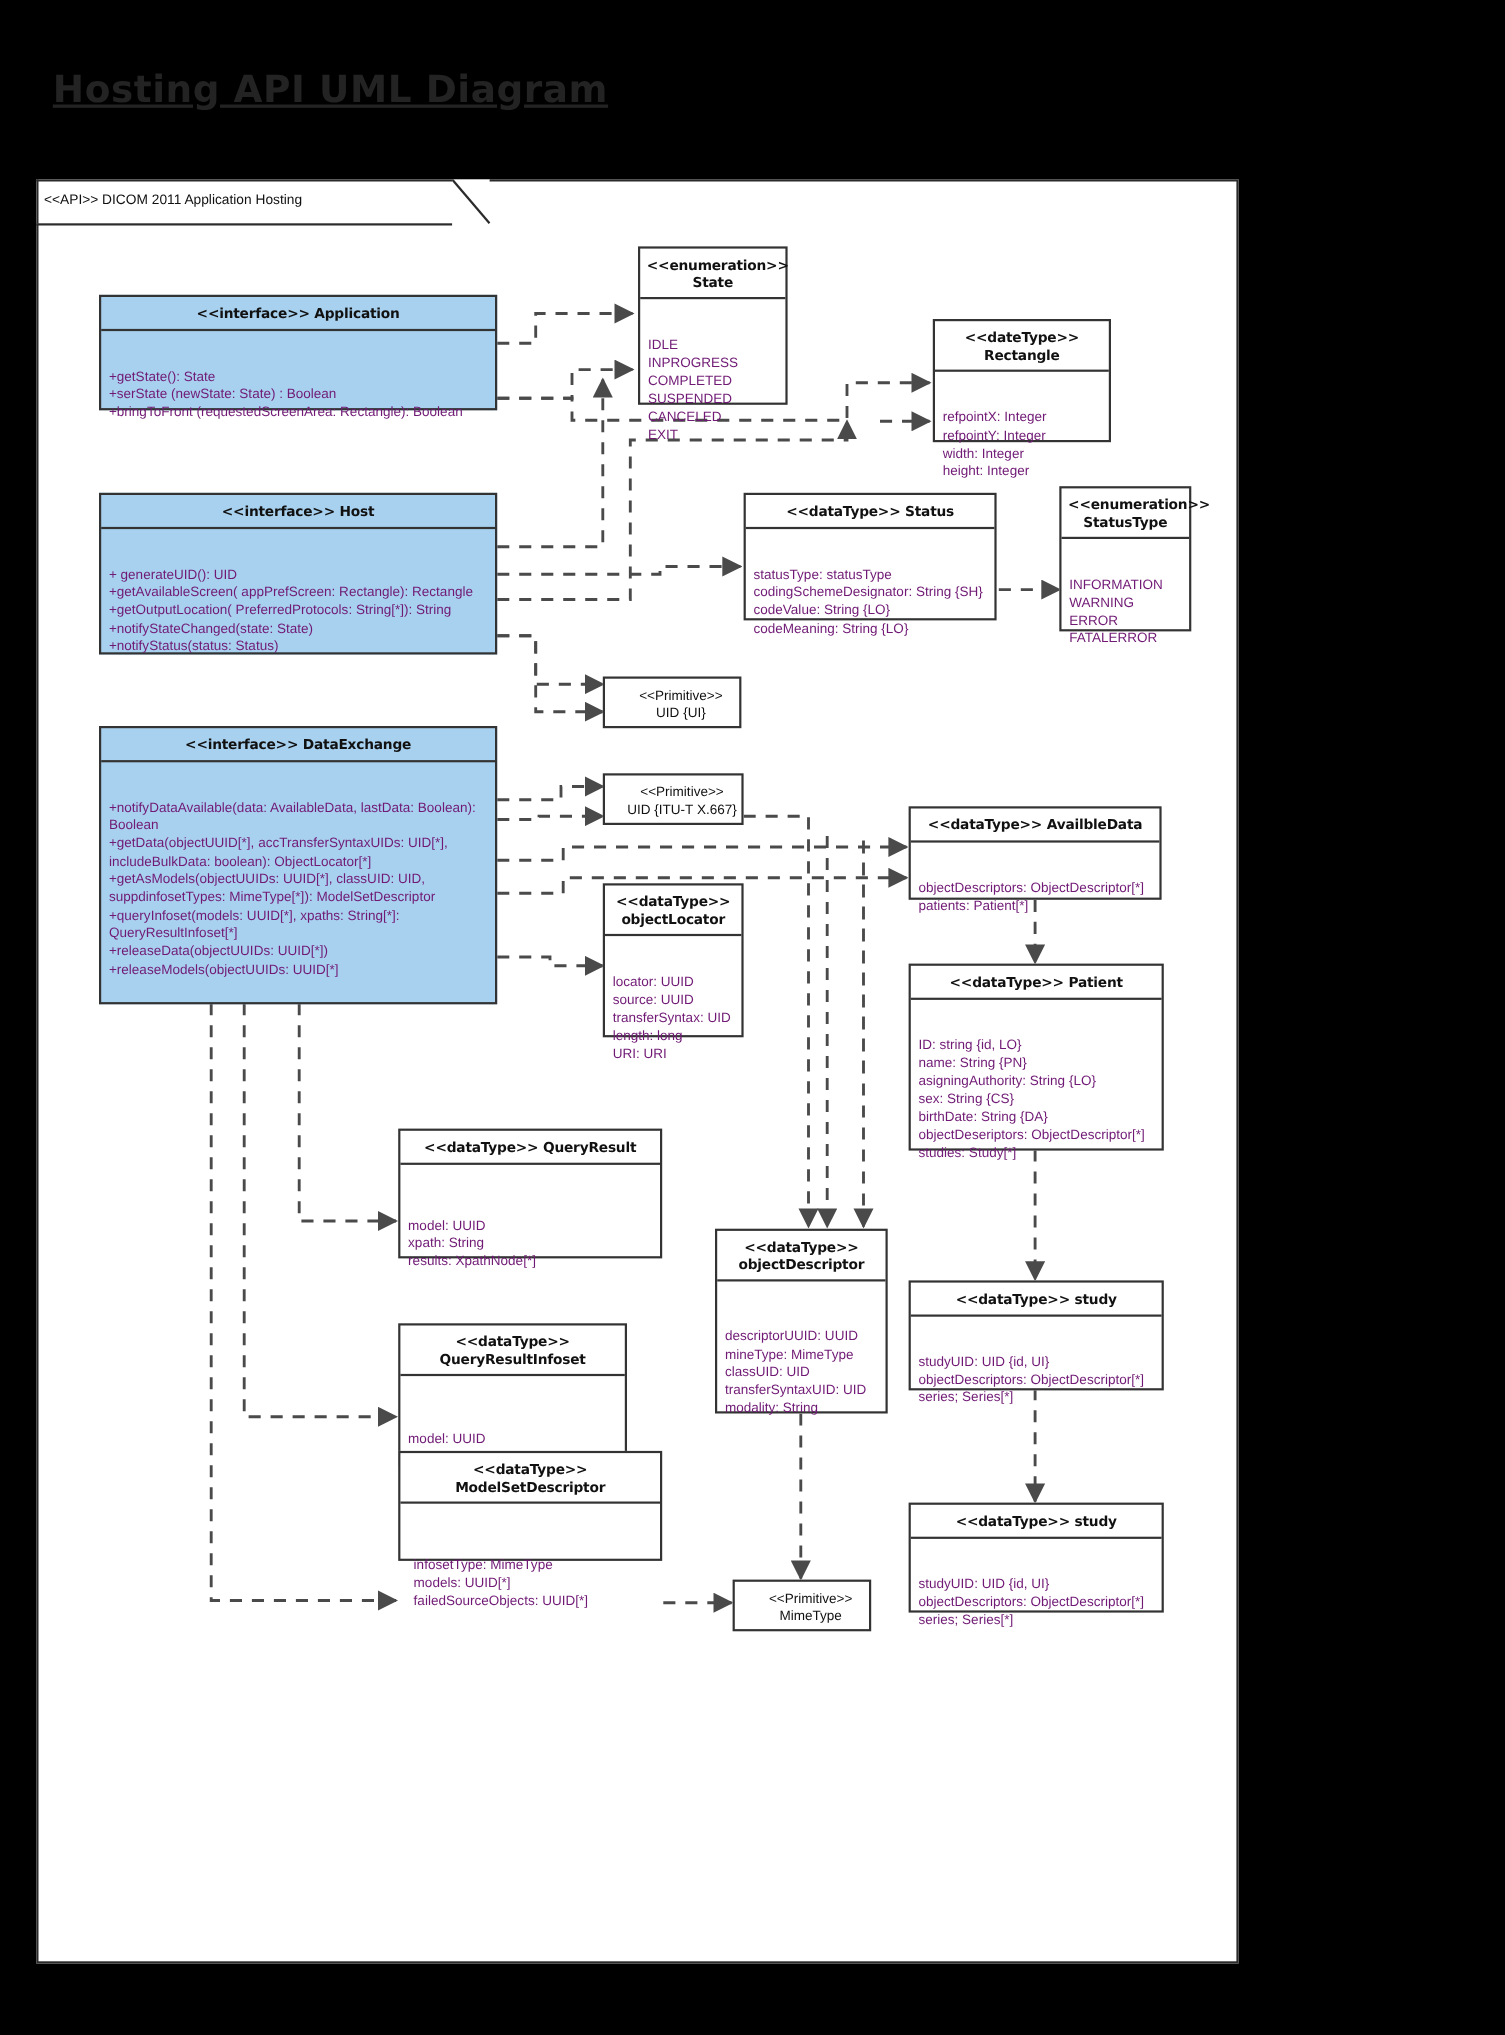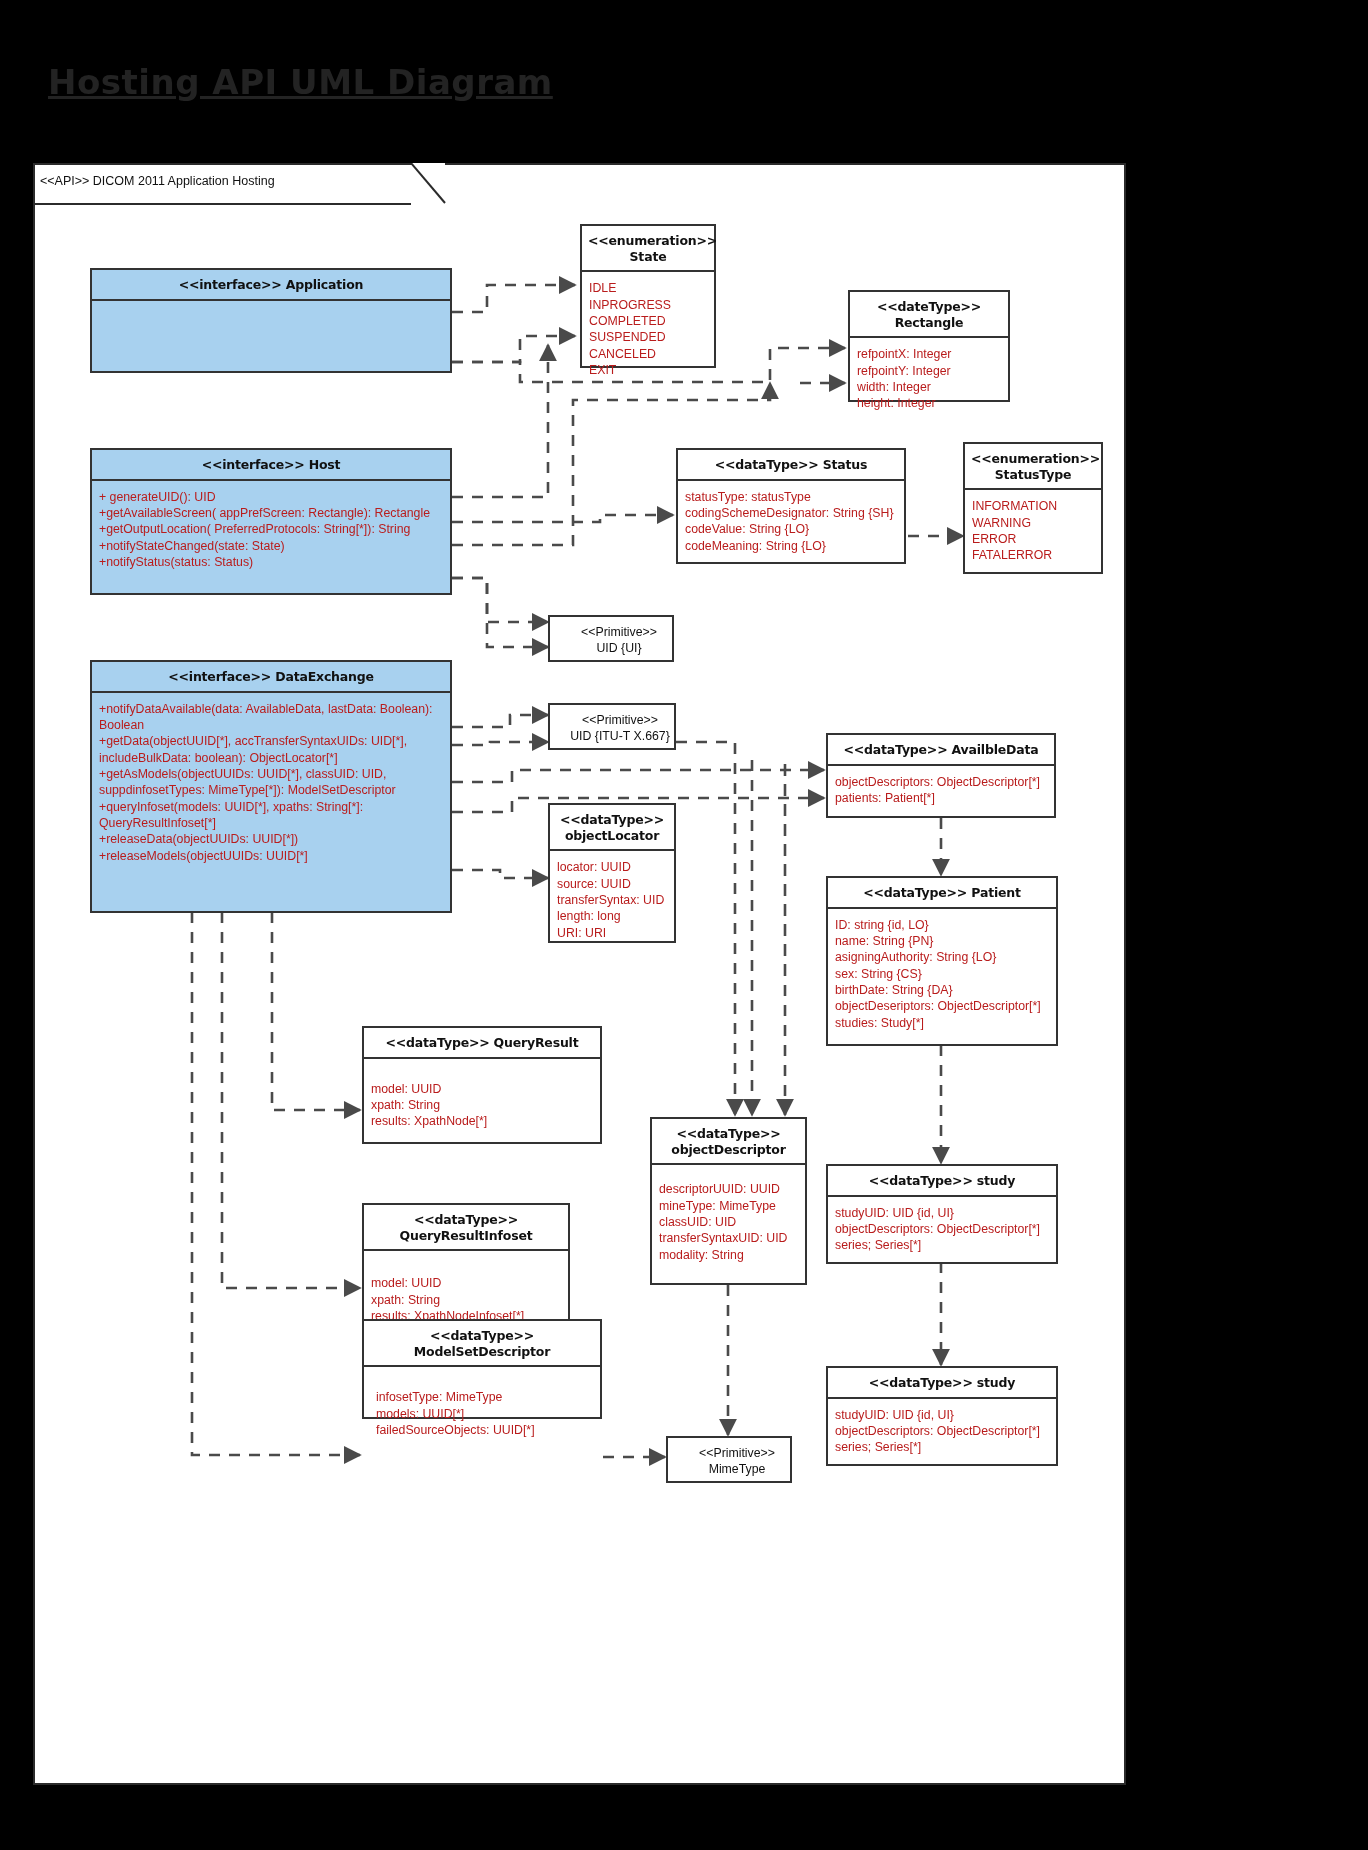--- a/index.html
+++ b/index.html
@@ -70,22 +70,23 @@
     color: #111;
     padding: 7px 6px 6px 6px;
     line-height: 1.25;
     border-bottom: 2px solid #333333;
     font-family: "DejaVu Sans", sans-serif;
     letter-spacing: -0.2px;
   }
   .uml-body {
     padding: 8px 7px 7px 7px;
     font-size: 12.3px;
-    color: #b91c1c;
+    color: #701a75;
     line-height: 1.33;
+    margin-top: 25px;
   }
   .uml-body div { white-space: nowrap; }
   .uml-body.wrap div { white-space: normal; }
   .prim-body {
     text-align: center;
     font-size: 12.3px;
     color: #111;
     padding: 8px 4px;
     line-height: 1.3;
     margin-left: 16px;
@@ -168,20 +169,25 @@
       <path d="M941,1262 L941,1365"></path>
 
       <path d="M728,1285 L728,1435"></path>
 
       <path d="M603,1457 L665,1457"></path>
     </g>
   </svg>
 
   <div class="uml blue" style="left:90px; top:268px; width:362px; height:105px;">
     <div class="uml-hdr">&lt;&lt;interface&gt;&gt; Application</div>
+    <div class="uml-body">
+      <div>+getState(): State</div>
+      <div>+serState (newState: State) : Boolean</div>
+      <div>+bringToFront (requestedScreenArea: Rectangle): Boolean</div>
+    </div>
   </div>
 
   <div class="uml" style="left:580px; top:224px; width:136px; height:144px;">
     <div class="uml-hdr">&lt;&lt;enumeration&gt;&gt; State</div>
     <div class="uml-body">
       <div>IDLE</div>
       <div>INPROGRESS</div>
       <div>COMPLETED</div>
       <div>SUSPENDED</div>
       <div>CANCELED</div>
@@ -213,21 +219,21 @@
   <div class="uml" style="left:676px; top:448px; width:230px; height:116px;">
     <div class="uml-hdr">&lt;&lt;dataType&gt;&gt; Status</div>
     <div class="uml-body">
       <div>statusType: statusType</div>
       <div>codingSchemeDesignator: String {SH}</div>
       <div>codeValue: String {LO}</div>
       <div>codeMeaning: String {LO}</div>
     </div>
   </div>
 
-  <div class="uml" style="left:963px; top:442px; width:140px; height:132px;">
+  <div class="uml" style="left:963px; top:442px; width:120px; height:132px;">
     <div class="uml-hdr">
       <span>&lt;&lt;enumeration&gt;&gt;</span><br>
       <span>StatusType</span>
     </div>
     <div class="uml-body">
       <div>INFORMATION</div>
       <div>WARNING</div>
       <div>ERROR</div>
       <div>FATALERROR</div>
     </div>

